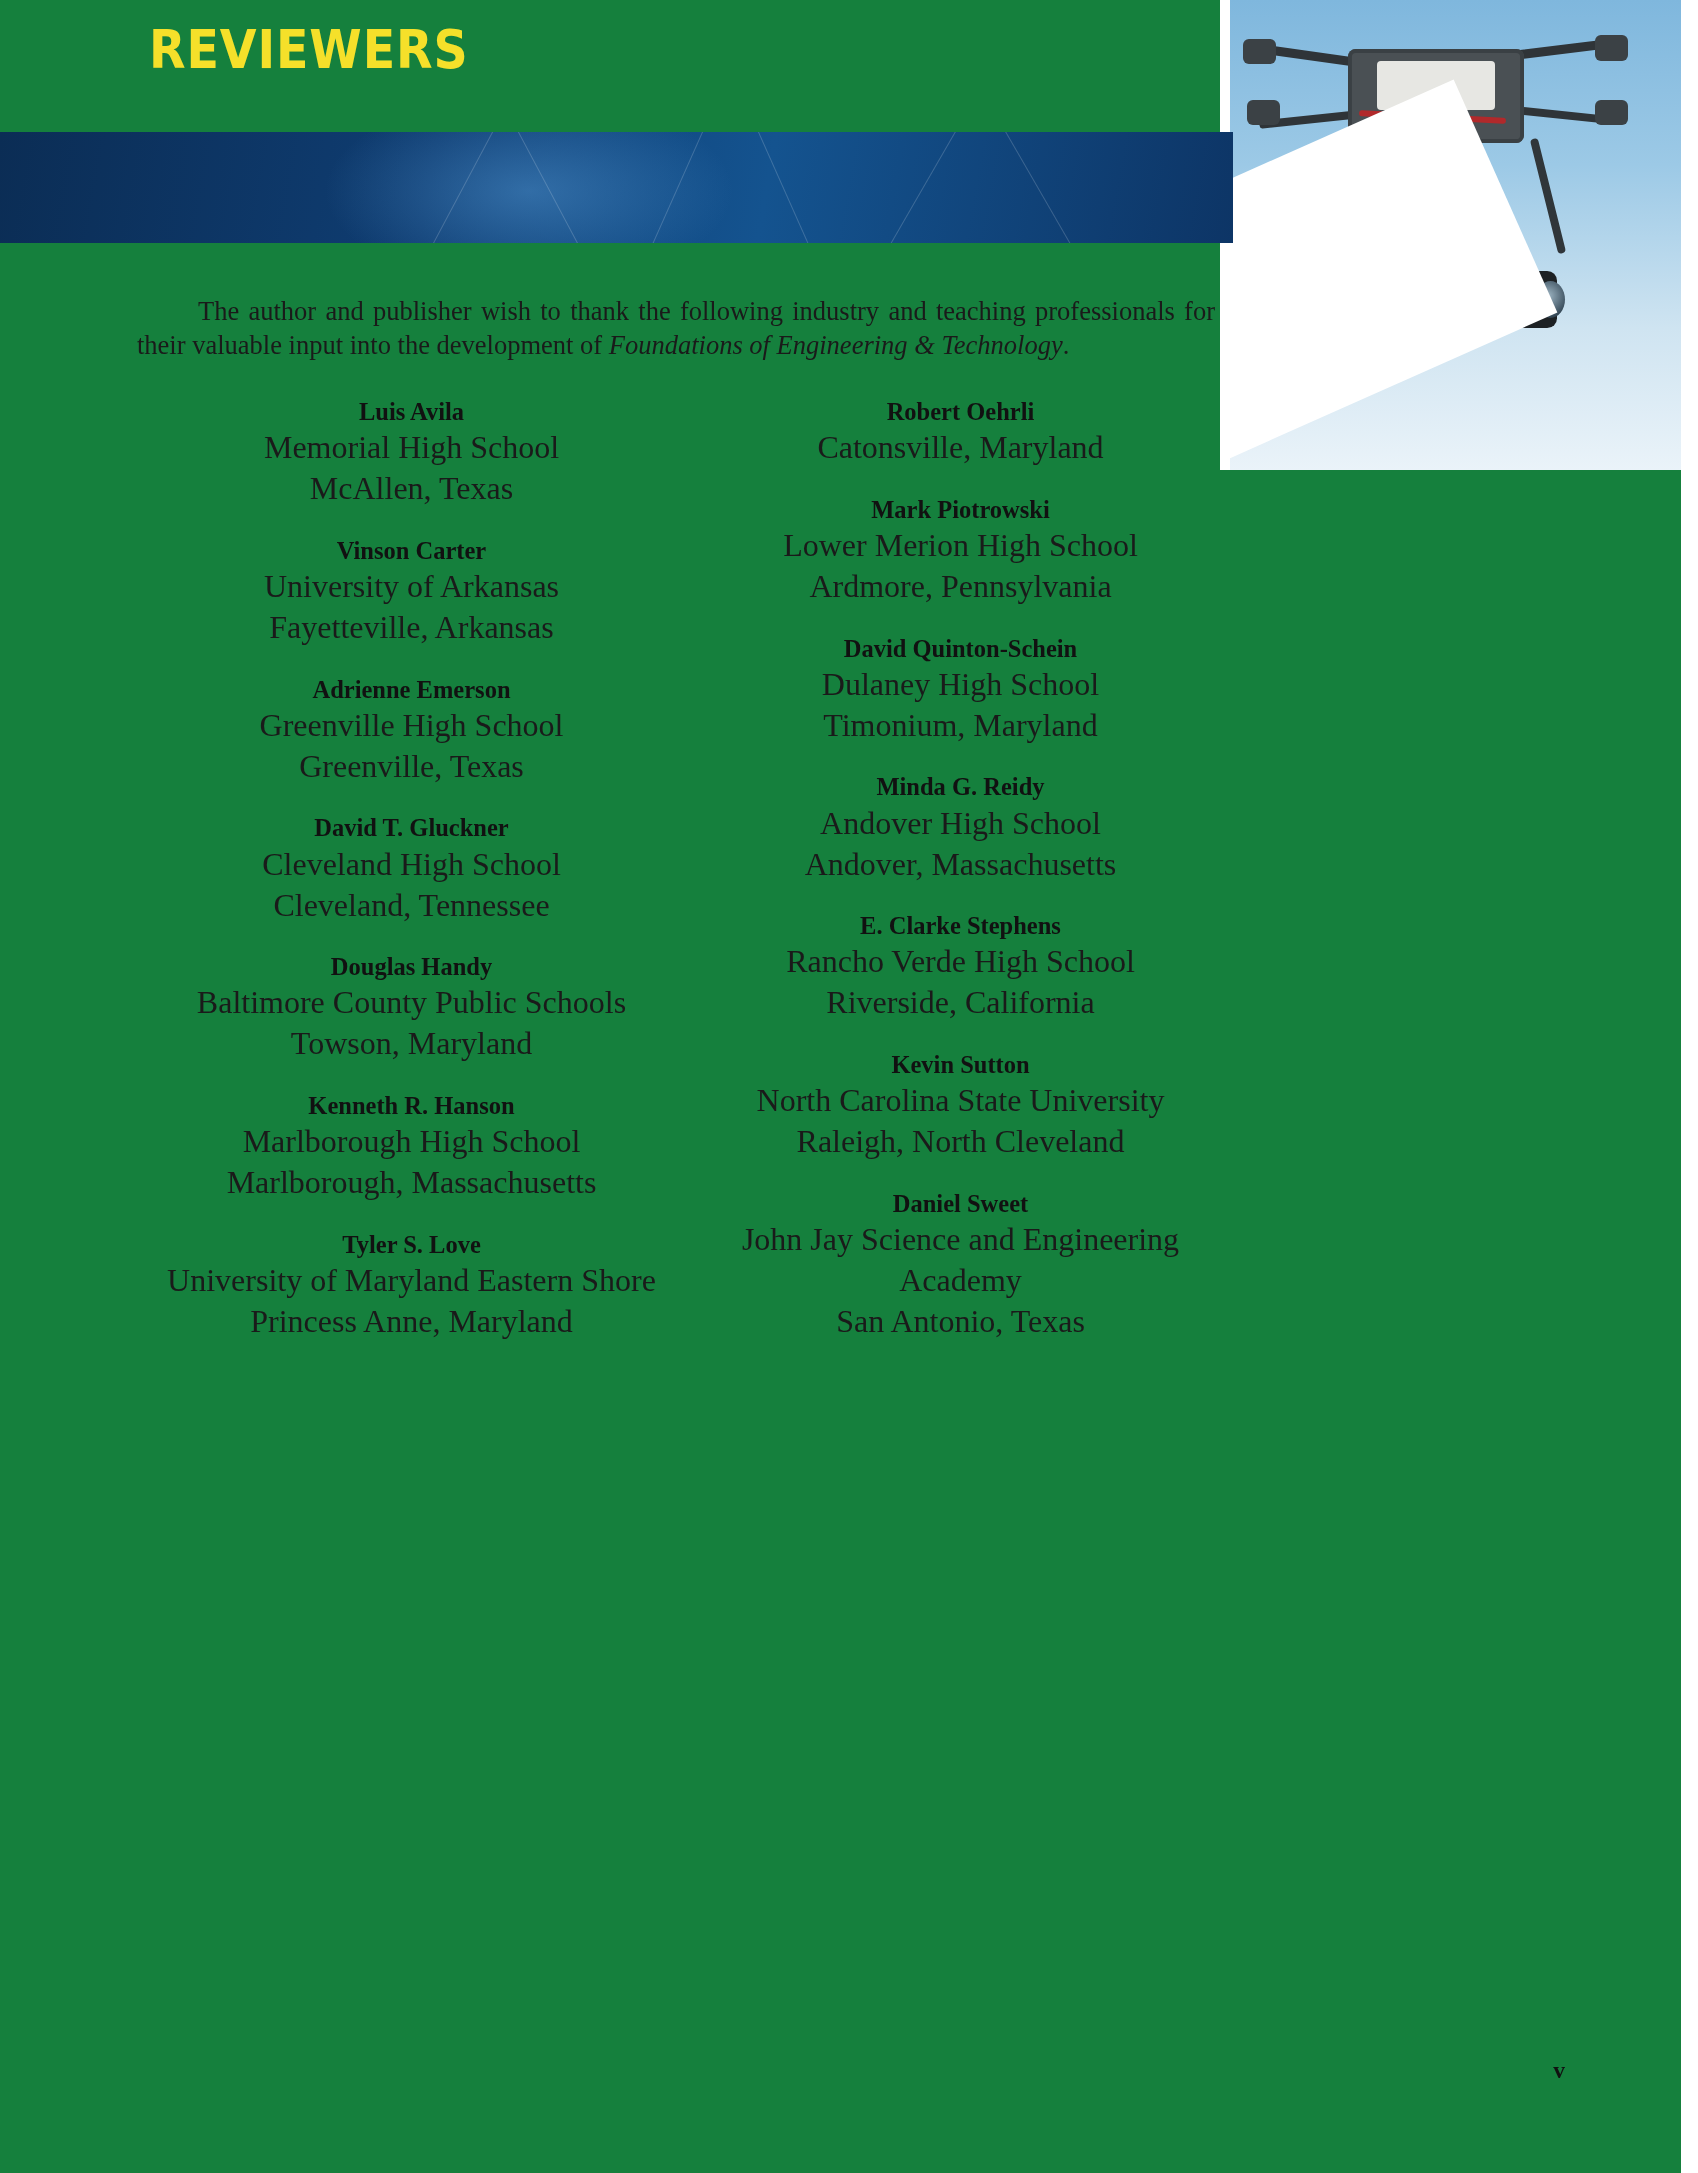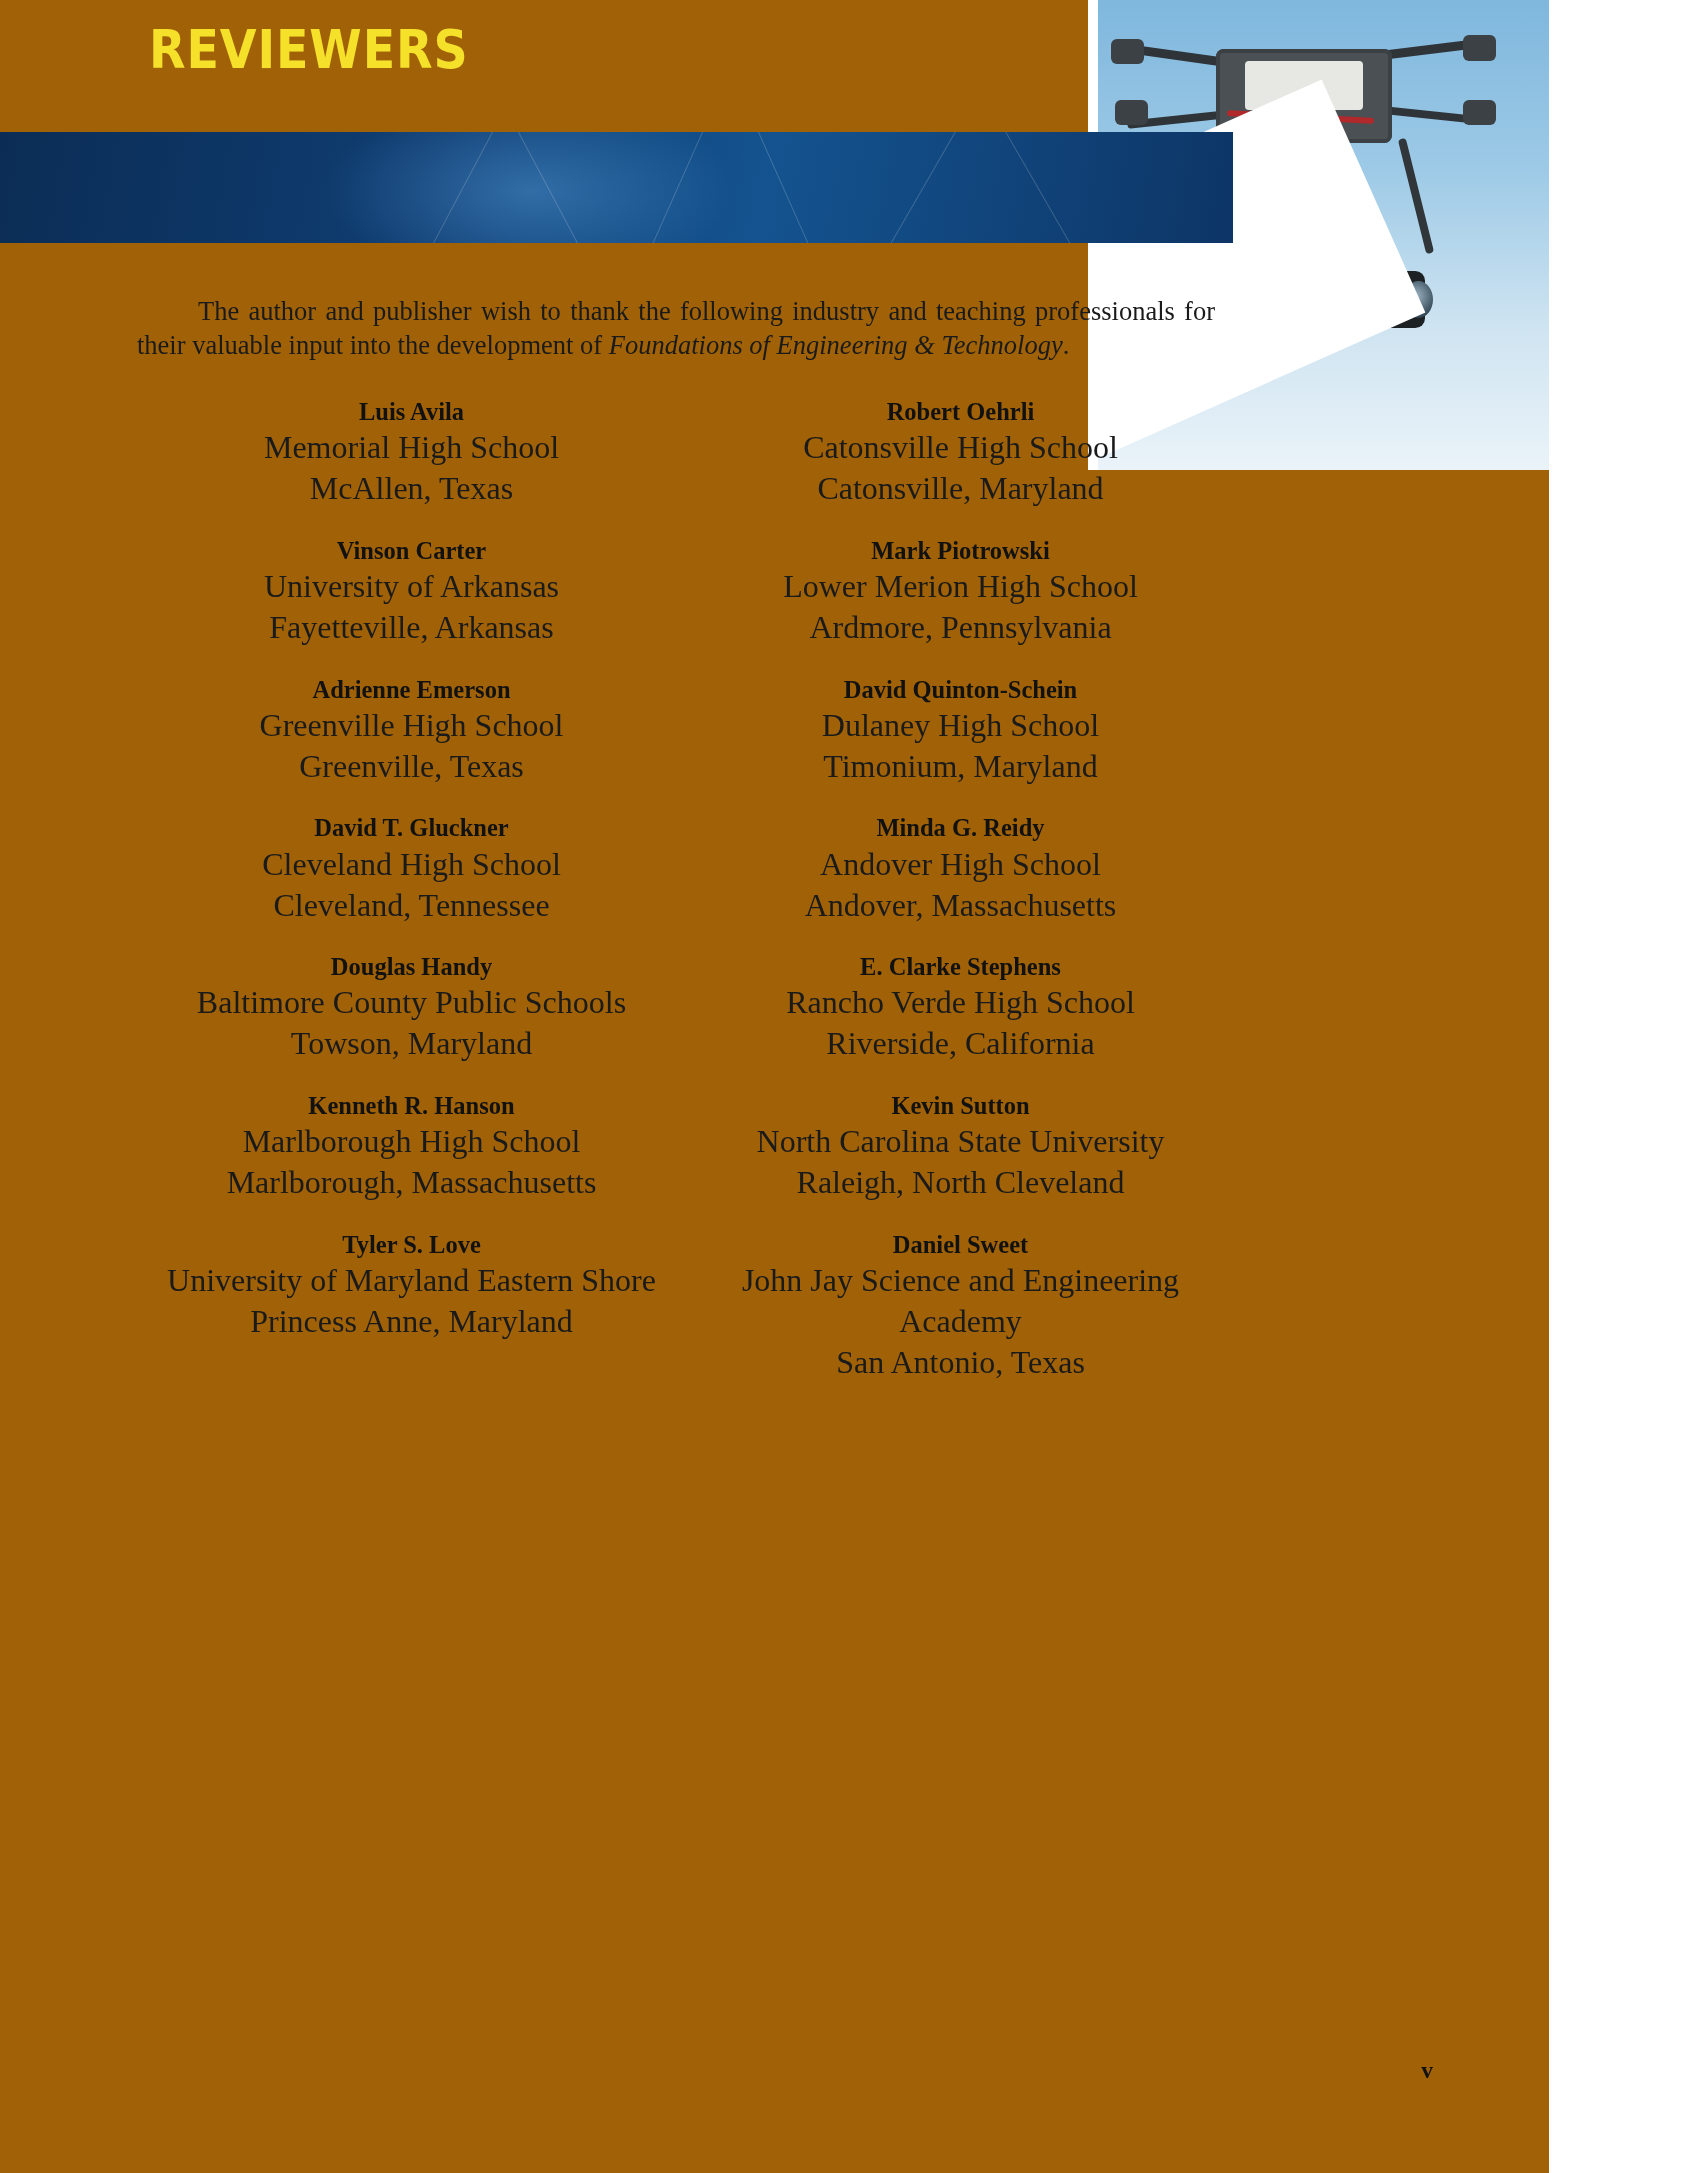--- a/index.html
+++ b/index.html
@@ -2,23 +2,23 @@
 <html><head>
 <meta charset="utf-8">
 <style>
   html, body {
     margin: 0;
     padding: 0;
     background: #ffffff;
   }
   .page {
     position: relative;
-    width: 1549px;
+    width: 1681px;
     height: 2174px;
-    background: #a16207;
+    background: #15803d;
     overflow: hidden;
     font-family: "Liberation Serif", serif;
   }
 
   
   .photo {
     position: absolute;
     top: 0;
     right: 0;
     width: 461px;
@@ -311,21 +311,20 @@
       <div class="entry">
         <div class="name">Tyler S. Love</div>
         <div class="org">University of Maryland Eastern Shore</div>
         <div class="loc">Princess Anne, Maryland</div>
       </div>
     </div>
 
     <div class="col">
       <div class="entry">
         <div class="name">Robert Oehrli</div>
-        <div class="org">Catonsville High School</div>
         <div class="loc">Catonsville, Maryland</div>
       </div>
       <div class="entry">
         <div class="name">Mark Piotrowski</div>
         <div class="org">Lower Merion High School</div>
         <div class="loc">Ardmore, Pennsylvania</div>
       </div>
       <div class="entry">
         <div class="name">David Quinton-Schein</div>
         <div class="org">Dulaney High School</div>

